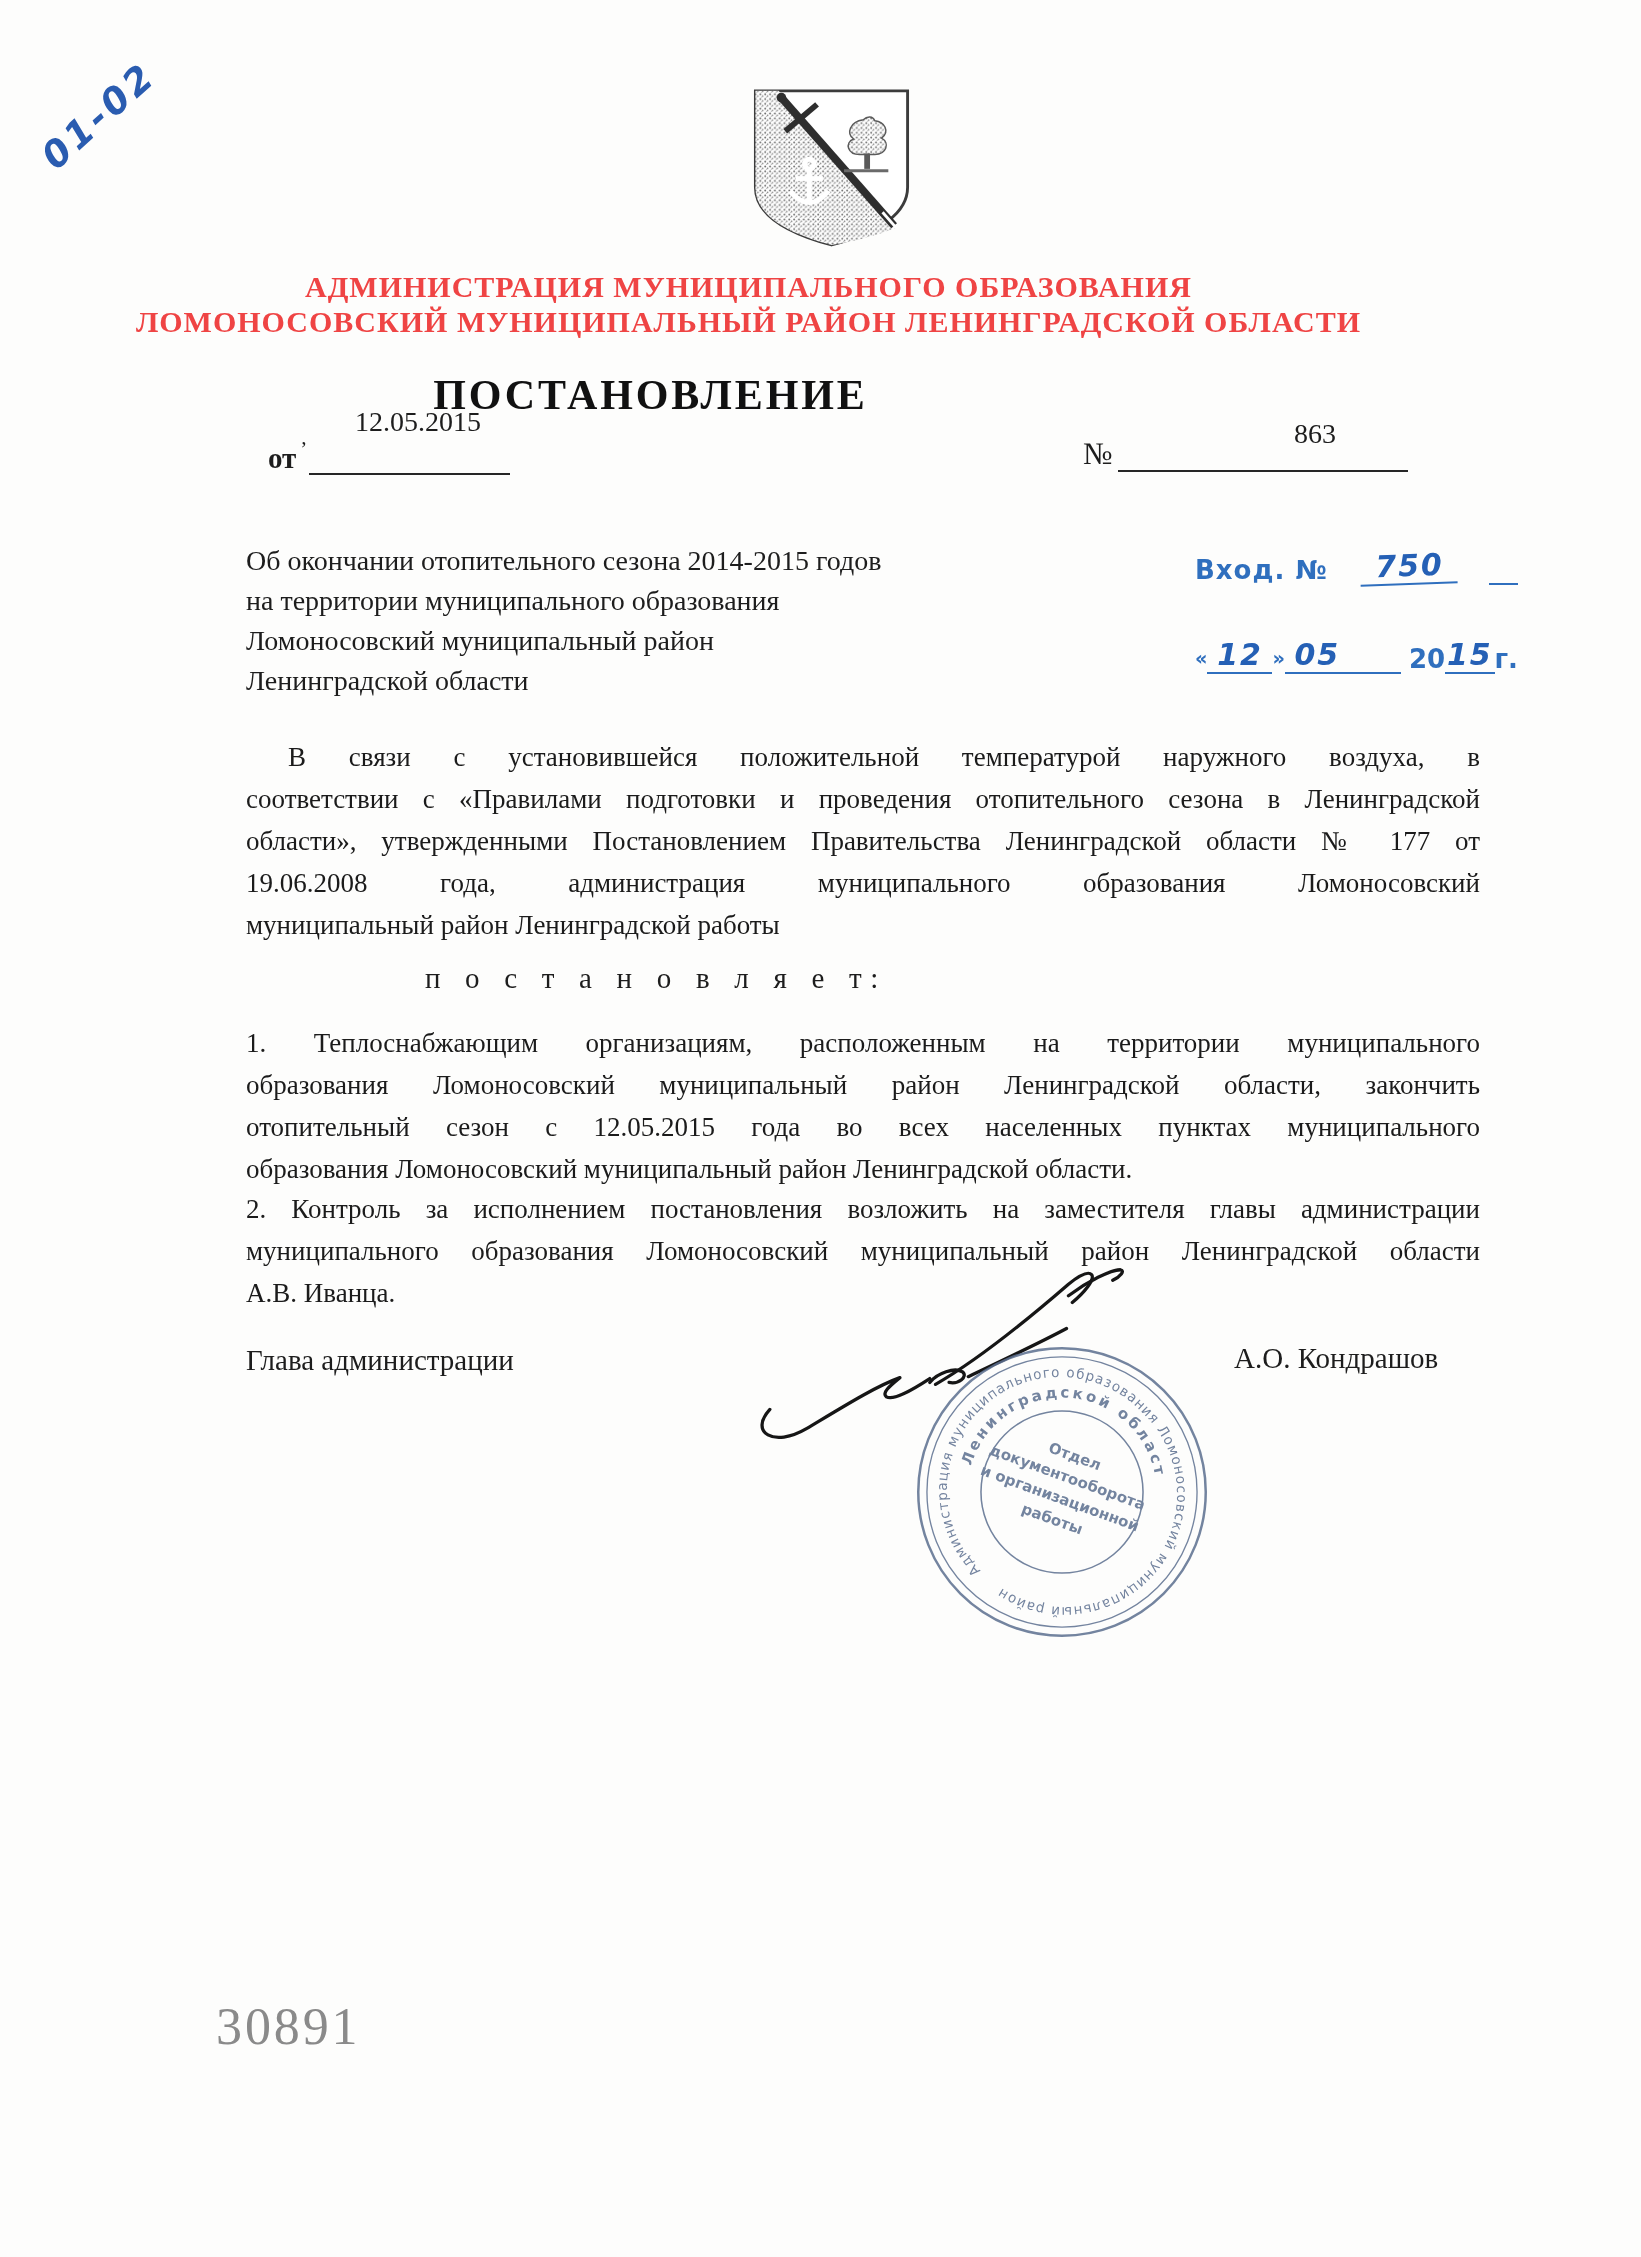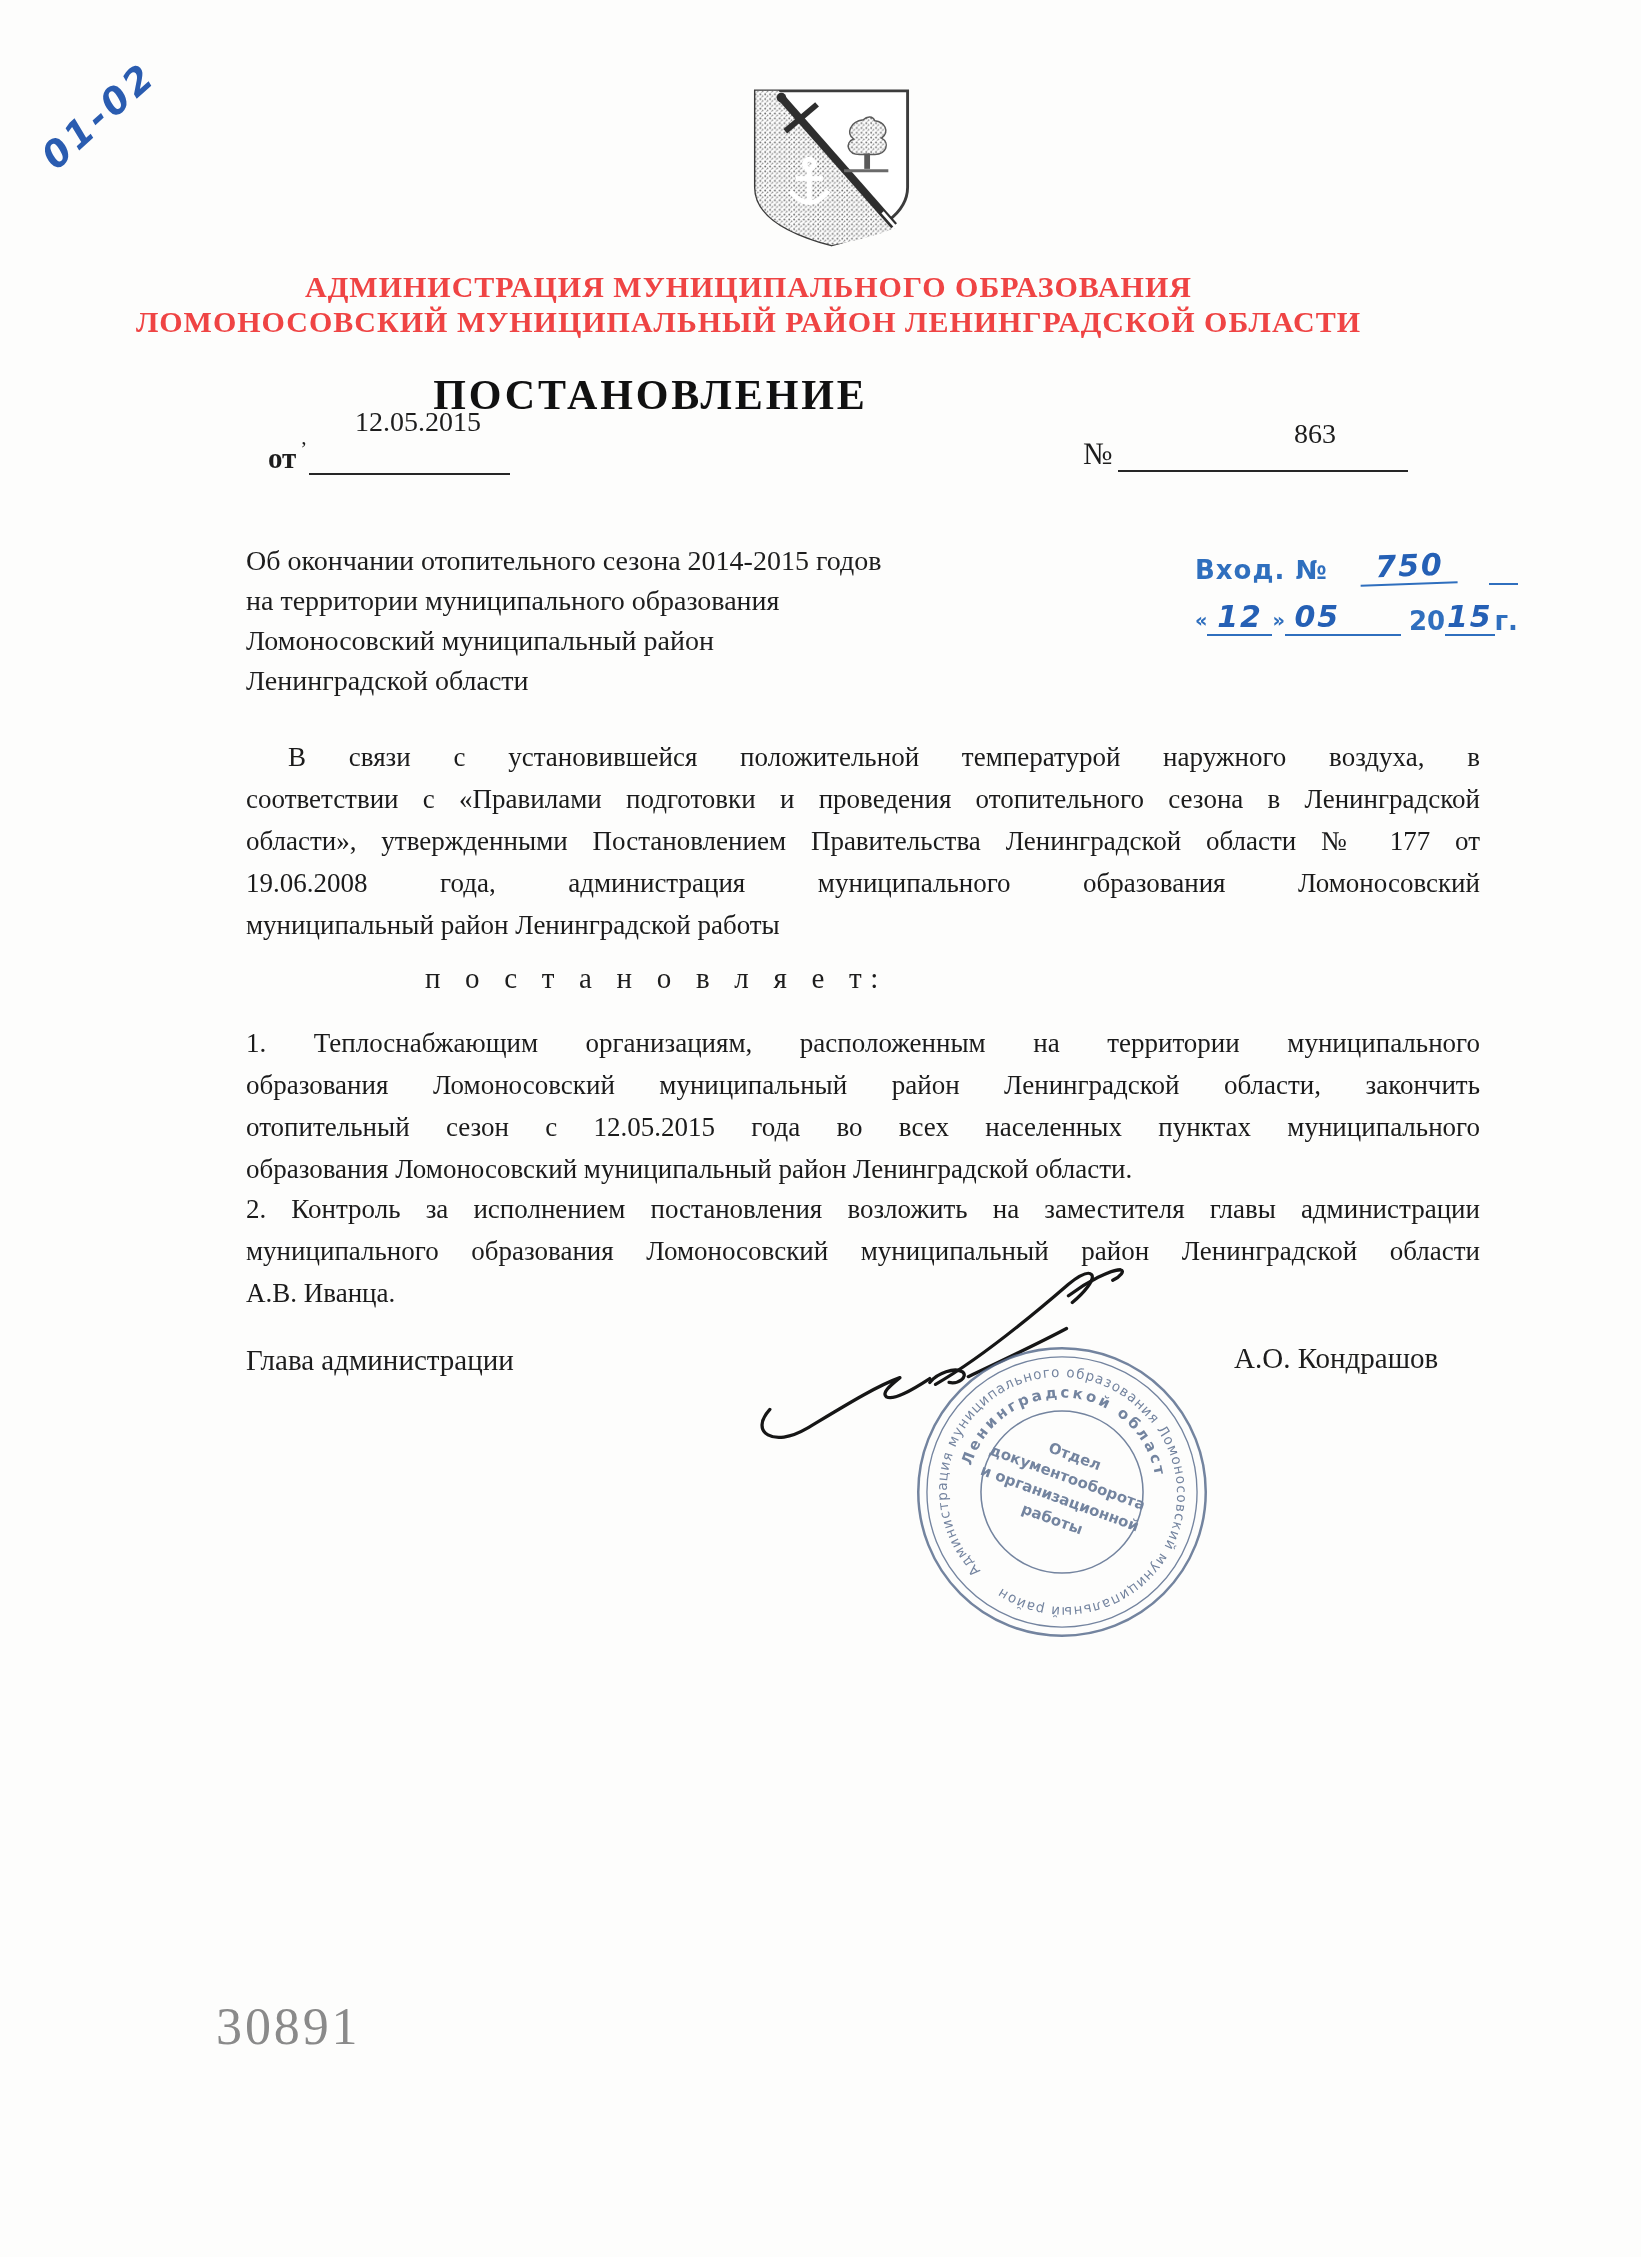--- a/index.html
+++ b/index.html
@@ -47,21 +47,21 @@
   .vhod .row1{display:flex;align-items:flex-end;gap:32px;}
   .vhod .lbl{font-weight:bold;font-size:26px;letter-spacing:1px;}
   .hand{font-style:italic;font-weight:600;font-size:30px;color:#2560b5;letter-spacing:1.9px;}
   .vhod .num{border-bottom:2.9px solid #2f6fbe;padding:0 13.5px 0 15.4px;transform:rotate(-2deg);}
   .vhod .tail1{flex:1;border-bottom:2.9px solid #2f6fbe;height:9.7px;}
   .vhod .row2{display:flex;align-items:flex-end;margin-top:13.5px;}
   .vhod .q{font-weight:bold;font-size:19.3px;padding-bottom:3.9px;}
   .vhod .du{border-bottom:2.9px solid #2f6fbe;padding:0 9.7px;}
   .vhod .gap{width:64px;border-bottom:2.9px solid #2f6fbe;height:9.7px;margin-right:7.7px;}
   .vhod .pr{font-size:26px;font-weight:bold;}
-  .vhod .yr{border-bottom:2.9px solid #2f6fbe;padding:0 1.9px;}
+  .vhod .yr{border-bottom:2.9px solid #2f6fbe;padding:0 1.9px;margin-top:38px;}
 
   
   .body-block{left:246px;width:1234px;font-size:27px;color:#1b1b1b;}
   .p1{top:736px;}
   .items1{top:1022px;}
   .items2{top:1188px;}
   .bline{height:42px;line-height:42px;white-space:nowrap;}
   .jl{text-align:justify;text-align-last:justify;white-space:normal;}
   .indent{padding-left:42px;}
   .resolves{left:0;top:962px;width:1312px;text-align:center;font-size:29px;letter-spacing:8.7px;}

